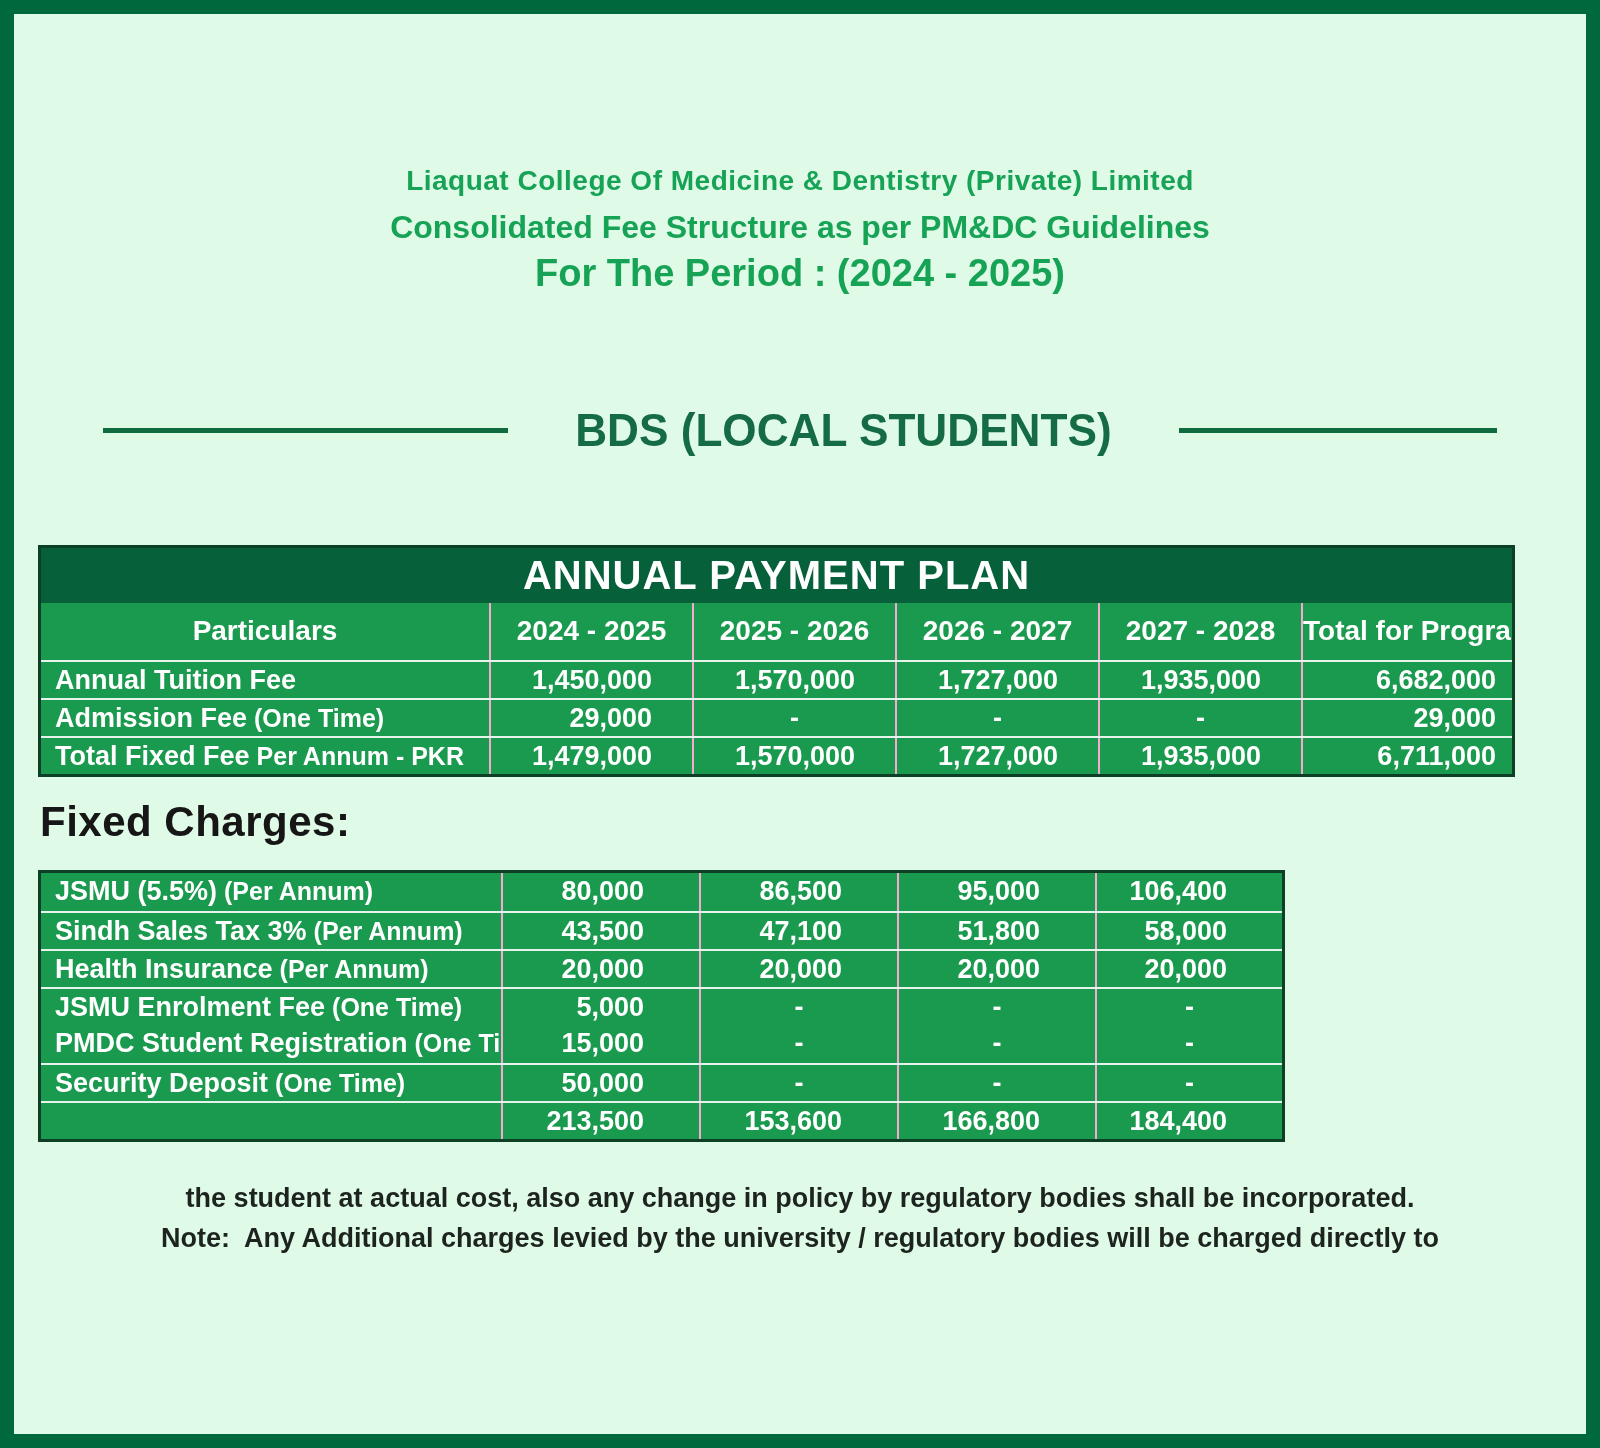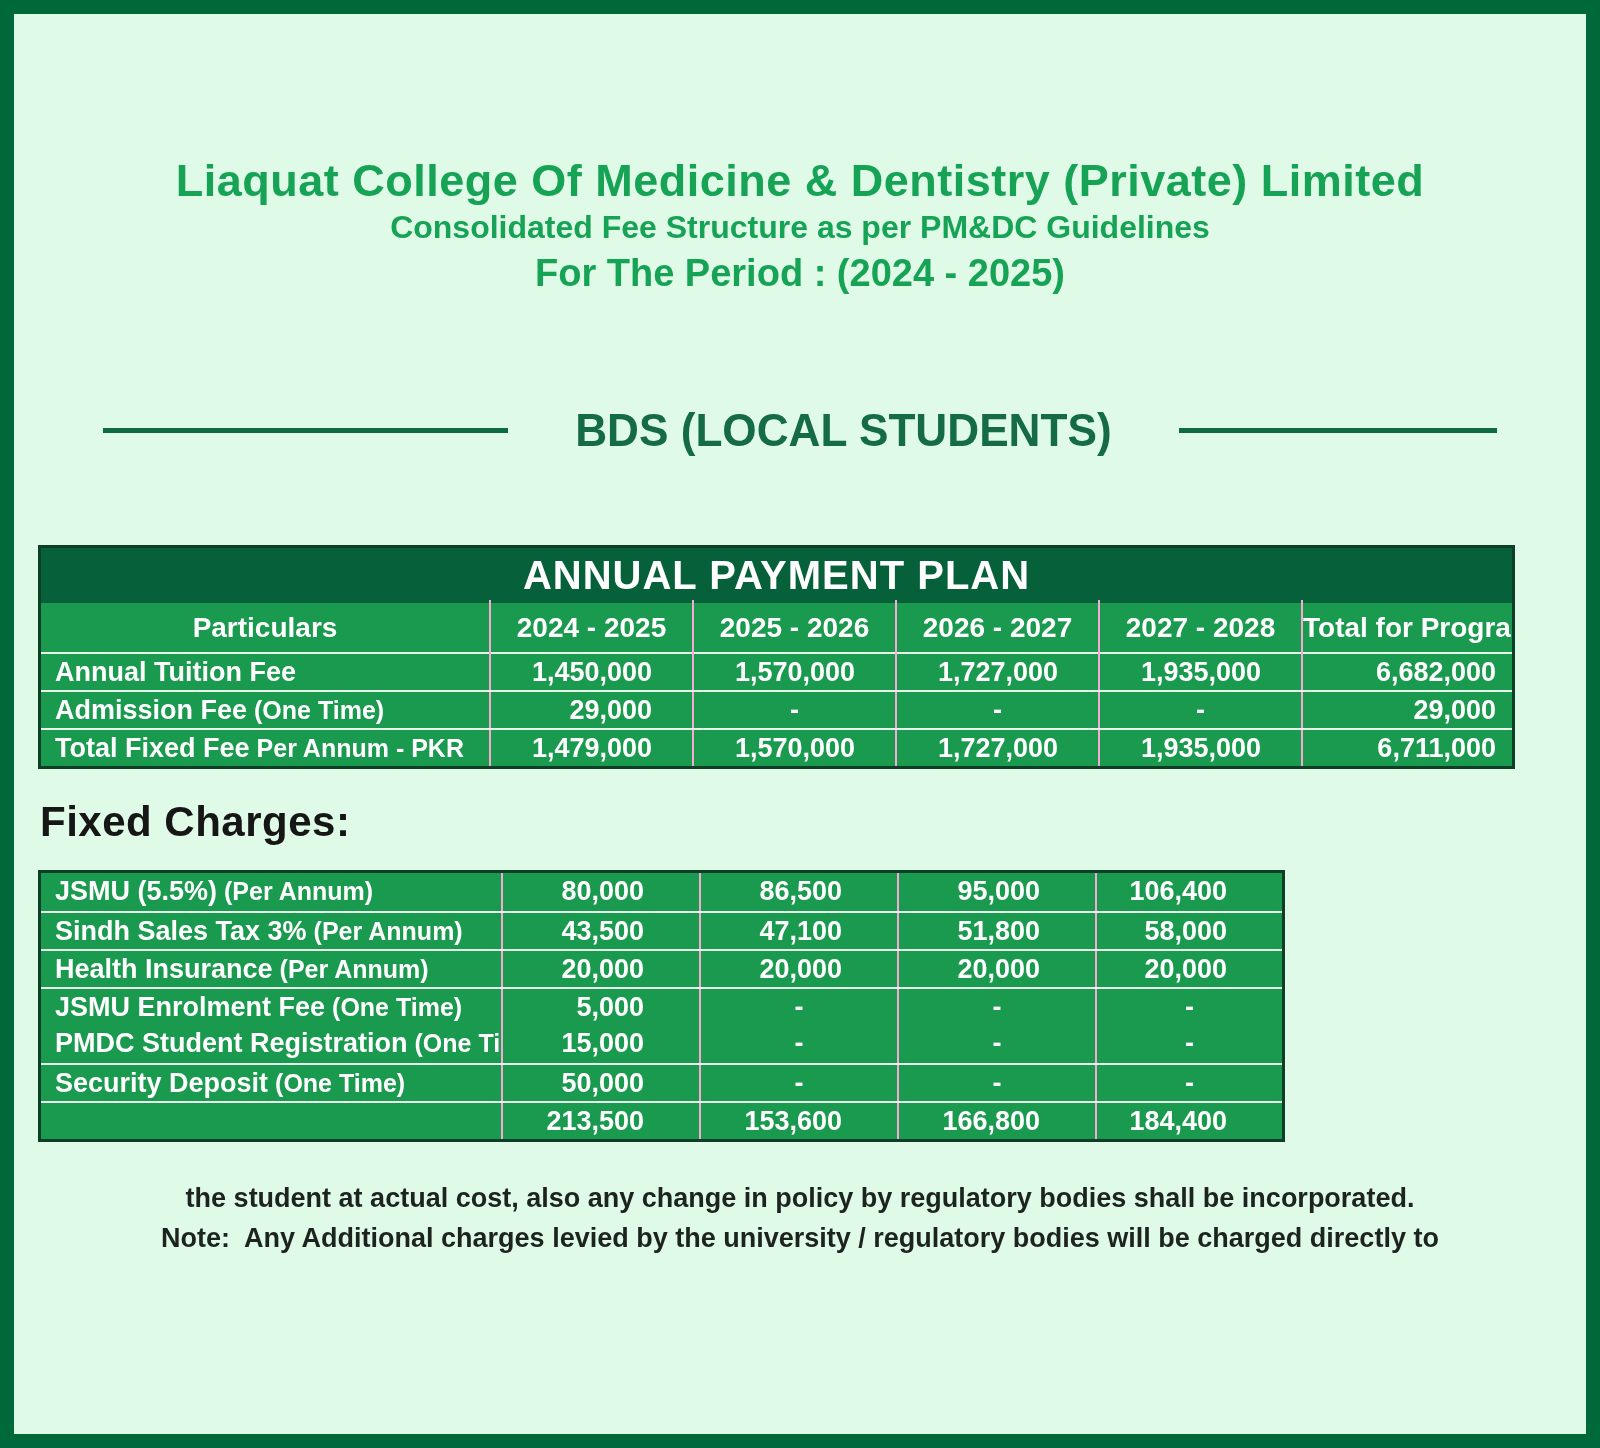--- a/index.html
+++ b/index.html
@@ -11,21 +11,21 @@
   }
   .page {
     position:absolute; left:14px; top:14px;
     width:1572px; height:1420px;
     background:#dffae7;
     overflow:hidden;
   }
 
   
   .titles { position:absolute; top:140px; left:0; width:100%; text-align:center; color:#17a355; }
-  .title-main   { font-size:45px; font-weight:bold; line-height:53px; letter-spacing:0.5px; }
+  .title-main   { font-size:28px; font-weight:bold; line-height:53px; letter-spacing:0.5px; }
   .title-sub    { font-size:32px; font-weight:bold; line-height:41px; }
   .title-period { font-size:38px; font-weight:bold; line-height:51px; }
 
   
   .program-row {
     position:absolute; top:386px; left:0; width:100%; height:60px;
     display:flex; align-items:center; justify-content:center; gap:56px;
   }
   .rule { height:5px; background:#0e6b40; }
   .rule-left  { width:405px; }
@@ -48,21 +48,21 @@
     font-size:40px; font-weight:bold; letter-spacing:1px;
   }
   .t-row { display:flex; border-top:2px solid #e7f4ec; }
   .t-row.first { border-top:none; }
   .t-row.no-sep { border-top:none; }
   .cell { white-space:nowrap; overflow:hidden; }
   .cell + .cell { border-left:2px solid #f9a8d4; }
 
   
   .annual { top:531px; width:1477px; }
-  .annual .hdr-row  { height:49px;align-items:center; }
+  .annual .hdr-row  { height:57px; }
   .annual .data-row { height:38px; }
   .annual .hdr-row .cell { line-height:55px; font-size:28px; font-weight:bold; text-align:center; }
   .annual .data-row .cell { line-height:36px; font-size:27px; font-weight:bold; }
   .annual .c0 { width:448px; }
   .annual .c1,.annual .c2,.annual .c3,.annual .c4 { width:203px; }
   .annual .c5 { flex:1; }
   .annual .data-row .num { text-align:right; padding-right:40px; }
   .annual .data-row .c5.num { padding-right:16px; }
 
   

